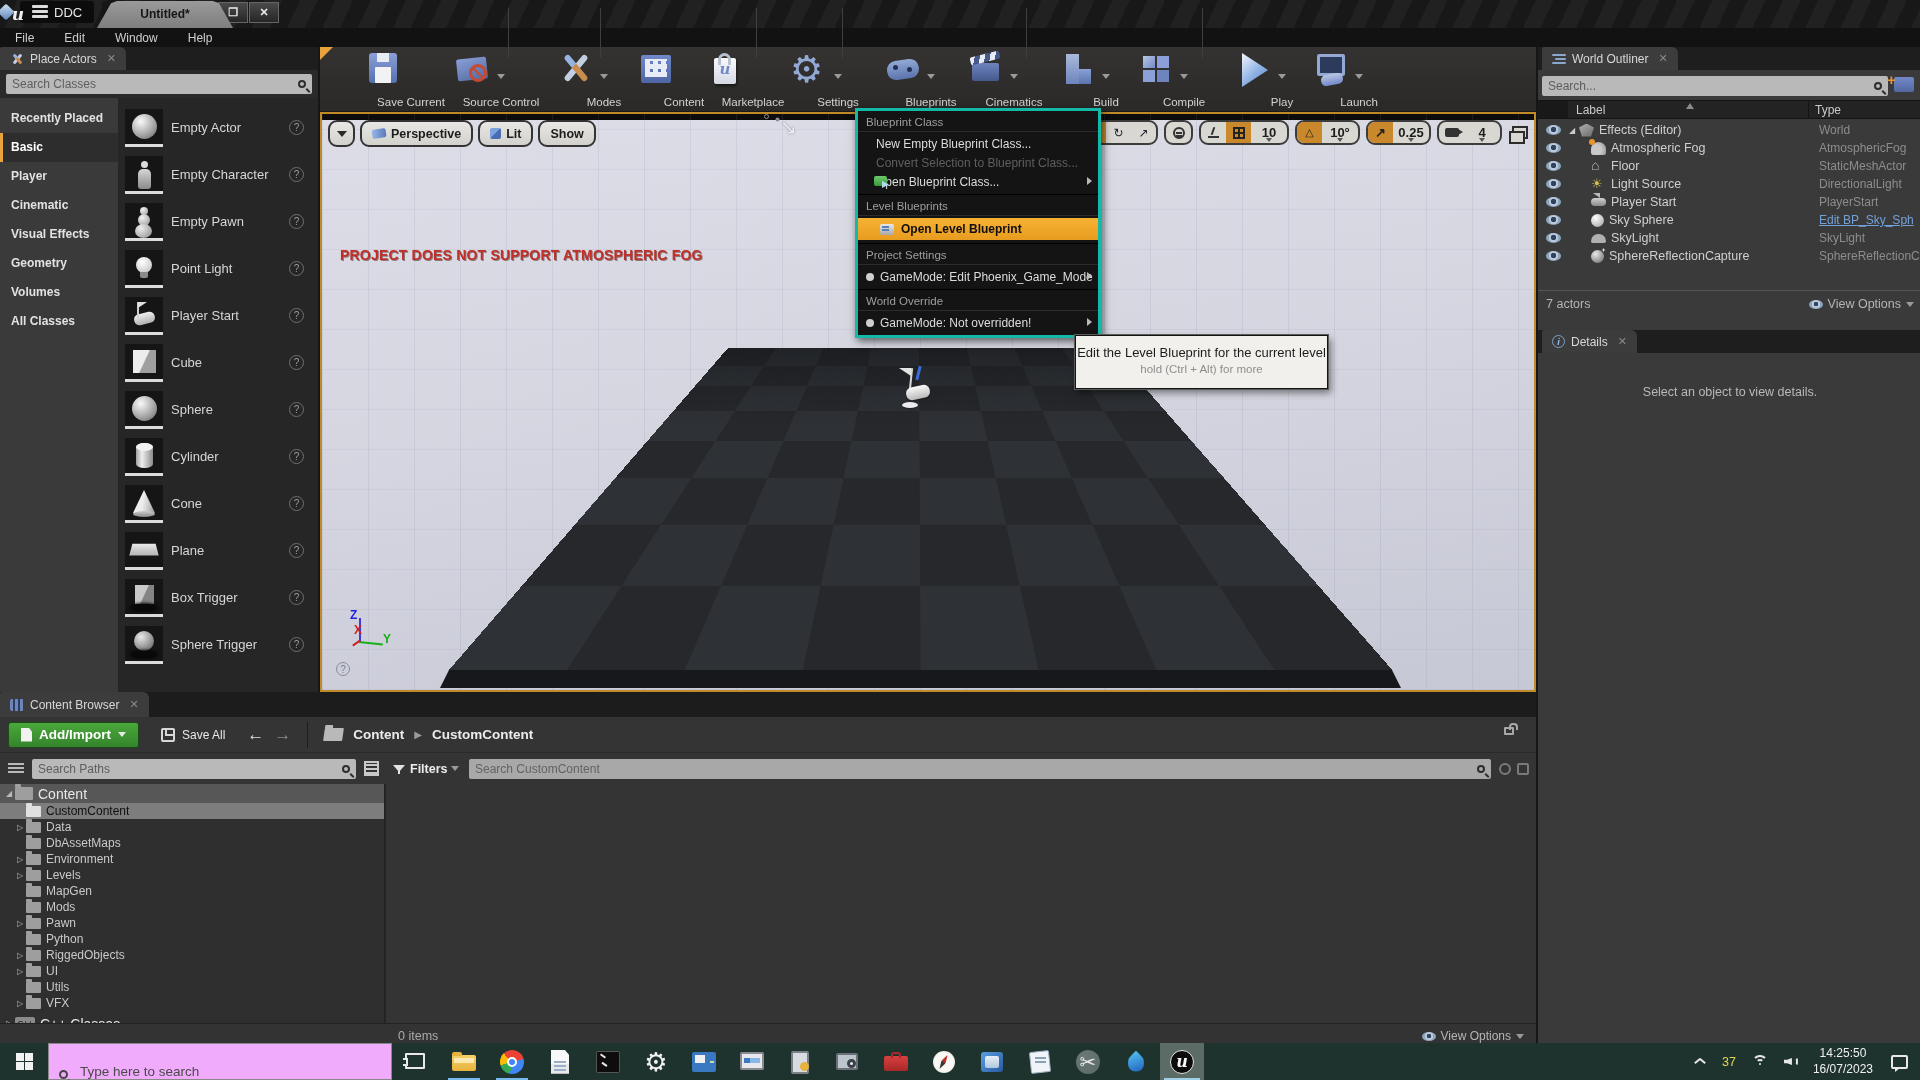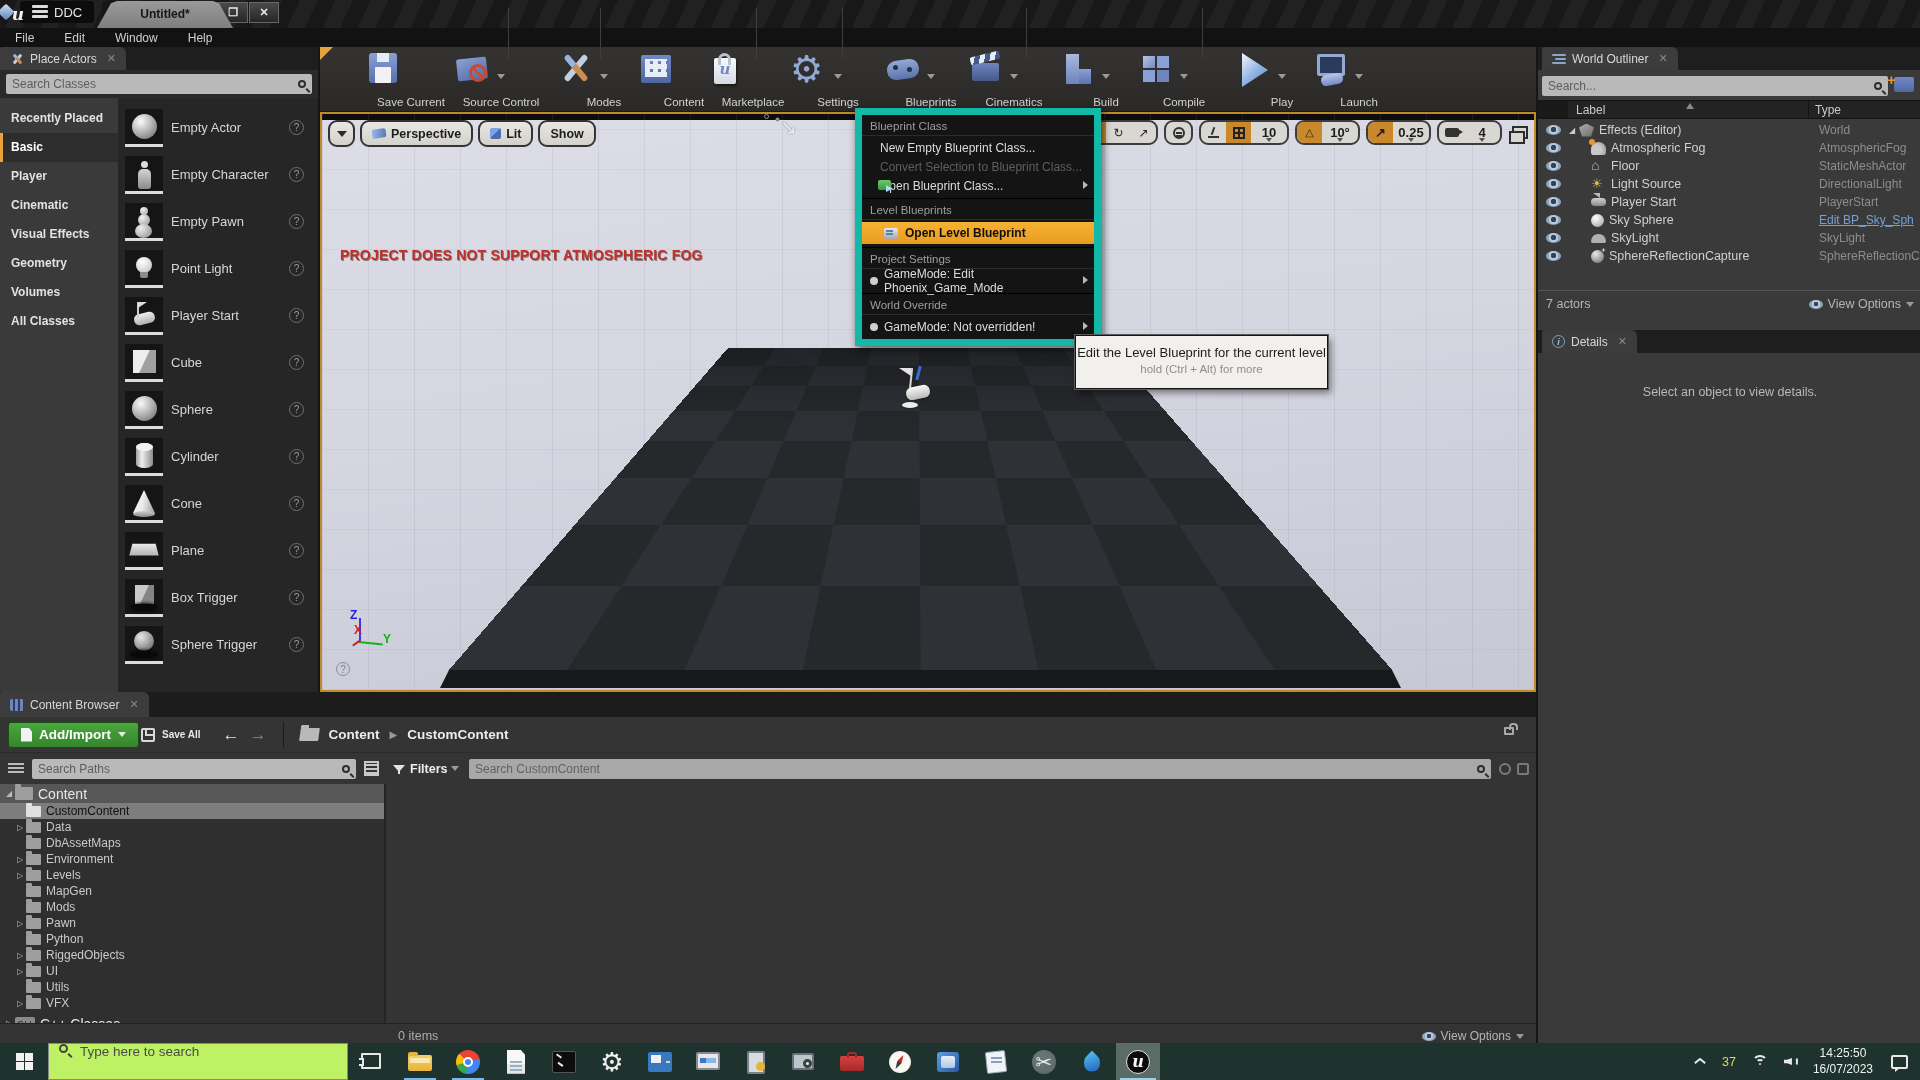--- a/index.html
+++ b/index.html
@@ -188,21 +188,21 @@
 .listicon i{height:2px;background:#8aa8cc;border-radius:1px}
 .listicon i:nth-child(2){margin-left:3px}
 .gridicon{width:14px;height:12px;background:repeating-linear-gradient(90deg,#6d84bd 0 3px,#2c3a5c 3px 5px),repeating-linear-gradient(0deg,#6d84bd 0 3px,#2c3a5c 3px 5px);border-radius:2px}
 
 .cb{left:0;top:692px;width:1536px;height:351px;background:#343434}
 .cb .tabstrip{height:25px;background:#1c1c1c}
 .cb-toolbar{height:36px;background:#343434;display:flex;align-items:center;padding-left:8px;border-bottom:1px solid #2a2a2a;position:relative}
 .addimp{height:26px;background:linear-gradient(#4aa83c,#35842c);border:1px solid #1e4a18;border-radius:3px;display:flex;align-items:center;gap:7px;padding:0 12px;color:#fff;font-weight:bold;font-size:13.5px}
 .pageicon{width:11px;height:14px;background:#f2f2f2;clip-path:polygon(0 0,70% 0,100% 30%,100% 100%,0 100%)}
 .dnw{border-top:5px solid #e8e8e8;border-left:4px solid transparent;border-right:4px solid transparent}
-.saveall{display:flex;align-items:center;gap:7px;margin-left:2px;color:#e8e8e8;font-weight:bold;font-size:10px}
+.saveall{display:flex;align-items:center;gap:7px;margin-left:22px;color:#e8e8e8;font-weight:normal;font-size:12px}
 .floppy-o{width:14px;height:14px;border:2px solid #d8d8d8;border-radius:2px;position:relative}
 .floppy-o::after{content:"";position:absolute;left:2px;top:-1px;width:6px;height:5px;border:2px solid #d8d8d8;border-top:none}
 .navarrows{margin-left:22px;display:flex;gap:10px;font-size:17px;font-weight:bold}
 .cb-sep{width:1px;height:26px;background:#1d1d1d;margin-left:16px}
 .crumbfolder{margin-left:16px;width:19px;height:13px;background:#b9b9b9;border-radius:1px;position:relative;transform:skewX(-8deg)}
 .crumbfolder::before{content:"";position:absolute;left:0;top:-3px;width:8px;height:3px;background:#b9b9b9;border-radius:1px 1px 0 0}
 .crumb{margin-left:10px;color:#ececec;font-weight:bold;font-size:13.5px}
 .crumbsep{margin-left:10px;color:#9a9a9a;font-size:10px}
 .lock{position:absolute;right:22px;top:10px;width:10px;height:8px;border:2px solid #a8a8a8;border-radius:1px}
 .lock::before{content:"";position:absolute;left:3px;top:-6px;width:5px;height:5px;border:2px solid #a8a8a8;border-bottom:none;border-radius:4px 4px 0 0}
@@ -236,21 +236,21 @@
 .cb-main{flex:1;background:#3c3c3c;position:relative}
 .drophint{position:absolute;left:0;right:0;top:118px;text-align:center;color:#9e9e9e;font-size:13px}
 .cb-status{height:25px;background:#333;border-top:1px solid #222;display:flex;align-items:center;padding:0 12px}
 .cb-status .cnt{margin-left:386px;color:#aaa;font-size:12.5px}
 .cb-status .viewopts{margin-left:auto}
 
 .taskbar{left:0;top:1043px;width:1920px;height:37px;background:#1e332e;display:flex;align-items:center}
 .startbtn{width:48px;height:37px;display:flex;align-items:center;justify-content:center}
 .winlogo{width:17px;height:17px;display:grid;grid-template-columns:8px 8px;grid-template-rows:8px 8px;gap:1px}
 .winlogo i{background:#f2f2f2}
-.tbsearch{width:300px;height:37px;background:#bef264;border:1px solid #888;display:flex;align-items:flex-start;padding:0 10px;gap:12px;color:#4a4a4a;font-size:13.5px}
+.tbsearch{width:344px;height:37px;background:#f0abfc;border:1px solid #888;display:flex;align-items:flex-end;padding:0 10px;gap:12px;color:#4a4a4a;font-size:13.5px}
 .tbsearch .mag{width:9px;height:9px;border-color:#444}
 .tbsearch .mag::after{background:#444;left:8px;top:7px}
 .ticons{display:flex;height:37px}
 .ticon{width:48px;height:37px;display:flex;align-items:center;justify-content:center;position:relative}
 .ticon.active-underline::after{content:"";position:absolute;left:8px;right:8px;bottom:0;height:2px;background:#76b9ed}
 .ticon.uebg{background:#5b6b65;width:44px}
 .ticon.uebg::after{content:"";position:absolute;left:4px;right:4px;bottom:0;height:2px;background:#9fd0e8}
 .ti{width:26px;height:26px;position:relative}
 .ti i{position:absolute}
 .ti-taskview .p1{left:2px;top:4px;width:20px;height:16px;border:2px solid #e8e8e8;border-radius:1px}
@@ -296,21 +296,21 @@
 .wifi i:nth-child(1){left:0;top:0;width:16px;height:16px}
 .wifi i:nth-child(2){left:4px;top:4px;width:8px;height:8px}
 .wifi i:nth-child(3){left:7px;top:8px;width:2px;height:2px;background:#e8e8e8;border:none;border-radius:50%}
 .spk{width:15px;height:13px;position:relative;margin-right:14px}
 .spk .p1{position:absolute;left:0;top:3px;width:8px;height:7px;background:#e8e8e8;clip-path:polygon(0 25%,40% 25%,100% 0,100% 100%,40% 75%,0 75%)}
 .spk .p2{position:absolute;left:9px;top:2px;width:5px;height:9px;border:2px solid transparent;border-right-color:#e8e8e8;border-radius:50%}
 .clock{color:#f0f0f0;font-size:12px;text-align:center;line-height:1.3;margin-right:18px}
 .notif{width:17px;height:14px;border:2px solid #e8e8e8;border-radius:2px;position:relative;margin-right:12px}
 .notif::after{content:"";position:absolute;left:2px;bottom:-5px;border-top:4px solid #e8e8e8;border-right:5px solid transparent}
 
-.bpmenu{left:855px;top:108px;width:246px;background:#141414;border:7px solid #14b8a6;box-shadow:2px 3px 8px rgba(0,0,0,.6);padding-bottom:3px;z-index:50}
+.bpmenu{left:855px;top:108px;width:246px;background:#141414;border:3px solid #14b8a6;box-shadow:2px 3px 8px rgba(0,0,0,.6);padding-bottom:3px;z-index:50}
 .bpmenu .mhead{color:#9e9e9e;font-size:11.5px;padding:5px 8px 3px;border-bottom:1px solid #2c2c2c;margin-bottom:2px}
 .bpmenu .sec{border-top:1px solid #000;margin-top:3px}
 .bpmenu .mi{height:19px;display:flex;align-items:center;color:#dcdcdc;font-size:12px;padding-left:18px;position:relative}
 .bpmenu .mi.dis{color:#5f5f5f}
 .bpmenu .mi.icind{}
 .bpmenu .mi .sub{position:absolute;right:6px;top:5px;border-left:5px solid #b9b9b9;border-top:4px solid transparent;border-bottom:4px solid transparent}
 .bpmenu .mi .bullet{position:absolute;left:8px;top:6px;width:8px;height:8px;border-radius:50%;background:#cfcfcf}
 .bpmenu .hi{height:22px;background:linear-gradient(#f6b233,#e89c1f);color:#0e0e0e;font-weight:bold;display:flex;align-items:center;padding-left:22px;margin:1px 0;position:relative}
 .bpicon{width:14px;height:11px;background:linear-gradient(#e8e8e8,#a8a8a8);border-radius:2px;margin-right:7px;position:relative}
 .bpicon::after{content:"";position:absolute;left:2px;top:2px;width:7px;height:2px;background:#5580b8;box-shadow:0 3px 0 #5580b8}

